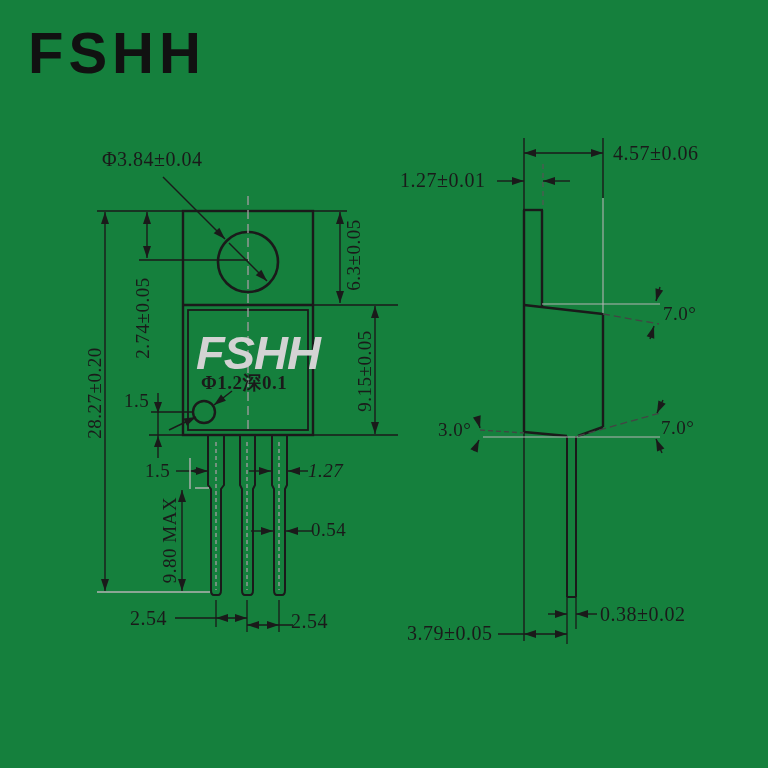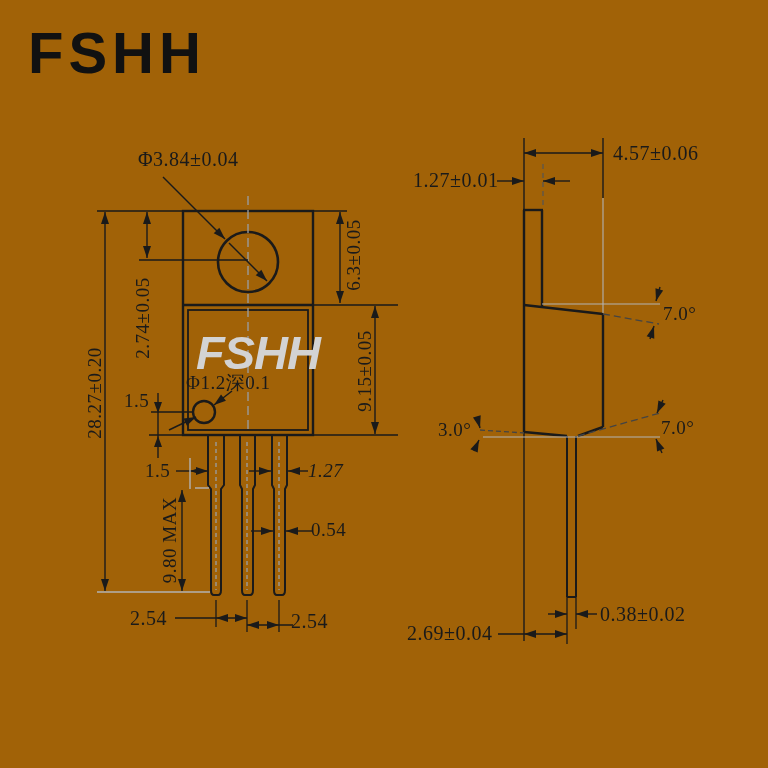--- a/index.html
+++ b/index.html
@@ -1,16 +1,16 @@
 <!DOCTYPE html>
 <html><head>
 <meta charset="utf-8">
 <style>
   html,body{margin:0;padding:0;background:#ffffff;}
-  #stage{position:relative;width:768px;height:768px;background:#a16207;overflow:hidden;
+  #stage{position:relative;width:768px;height:768px;background:#15803d;overflow:hidden;
          font-family:"Liberation Serif",serif;color:#1a1a1a;}
   #drawing{position:absolute;left:0;top:0;}
   .logo{position:absolute;font-family:"Liberation Sans",sans-serif;font-weight:700;
         font-size:58px;letter-spacing:5px;color:#111;line-height:1;}
   .wm{position:absolute;font-family:"Liberation Sans",sans-serif;font-weight:700;font-style:italic;
       font-size:47px;letter-spacing:-1px;color:#d3d3d3;line-height:1;
       transform:translate(-50%,-50%);}
   .dim{position:absolute;font-size:19px;white-space:nowrap;letter-spacing:0.5px;line-height:1;}
   .dim.lg{font-size:20px;}
   .dim.v{transform:translate(-50%,-50%) rotate(-90deg);transform-origin:center;}
@@ -149,35 +149,35 @@
       <line x1="498" y1="634" x2="567" y2="634" fill="none"></line>
       <polygon points="524,634 536,630 536,638" stroke="none"></polygon>
       <polygon points="567,634 555,630 555,638" stroke="none"></polygon>
     </g>
   </svg>
 
   <div class="logo" style="left:28px;top:24px;">FSHH</div>
 
   <div class="wm" style="left:258px;top:352px;">FSHH</div>
 
-  <div class="dim lg" style="left:102px;top:149px;margin-left:36px;">Φ3.84±0.04</div>
+  <div class="dim lg" style="left:102px;top:149px;">Φ3.84±0.04</div>
   <div class="dim v" style="left:142px;top:318px;">2.74±0.05</div>
   <div class="dim v" style="left:94px;top:393px;">28.27±0.20</div>
   <div class="dim v" style="left:353px;top:255px;">6.3±0.05</div>
   <div class="dim v" style="left:364px;top:371px;">9.15±0.05</div>
-  <div class="dim" style="left:186px;top:373px;">Φ1.2深0.1</div>
+  <div class="dim" style="left:201px;top:373px;font-weight:bold;">Φ1.2深0.1</div>
   <div class="dim" style="left:124px;top:391px;">1.5</div>
   <div class="dim" style="left:145px;top:461px;">1.5</div>
   <div class="dim" style="left:308px;top:461px;font-style:italic;">1.27</div>
   <div class="dim" style="left:311px;top:520px;">0.54</div>
   <div class="dim v" style="left:169px;top:540px;">9.80 MAX</div>
   <div class="dim lg" style="left:130px;top:608px;">2.54</div>
   <div class="dim lg" style="left:291px;top:611px;">2.54</div>
 
   <div class="dim lg" style="left:613px;top:143px;">4.57±0.06</div>
-  <div class="dim lg" style="left:413px;top:170px;">1.27±0.01</div>
+  <div class="dim lg" style="left:400px;top:170px;">1.27±0.01</div>
   <div class="dim" style="left:663px;top:304px;">7.0°</div>
   <div class="dim" style="left:438px;top:420px;">3.0°</div>
   <div class="dim" style="left:661px;top:418px;">7.0°</div>
   <div class="dim lg" style="left:600px;top:604px;">0.38±0.02</div>
-  <div class="dim lg" style="left:407px;top:623px;">2.69±0.04</div>
+  <div class="dim lg" style="left:407px;top:623px;">3.79±0.05</div>
 
 </div>
 
 </body></html>

